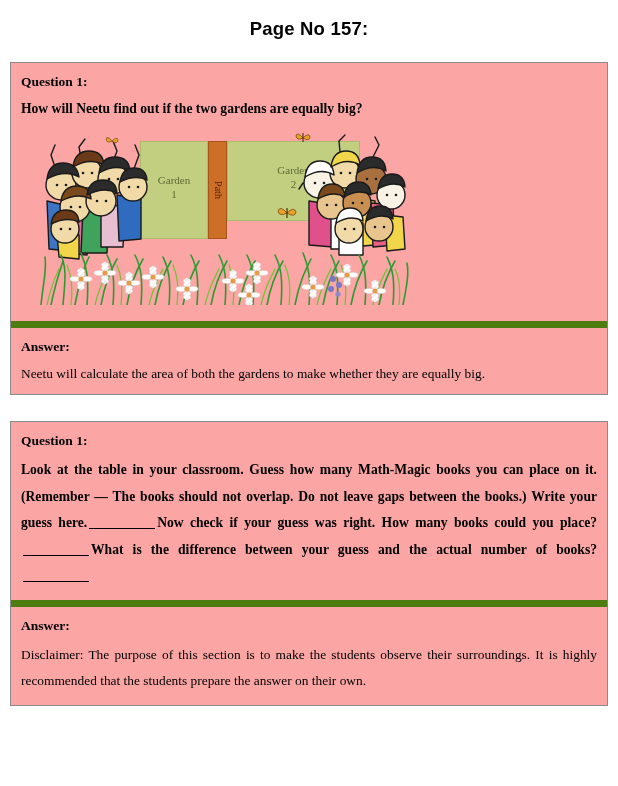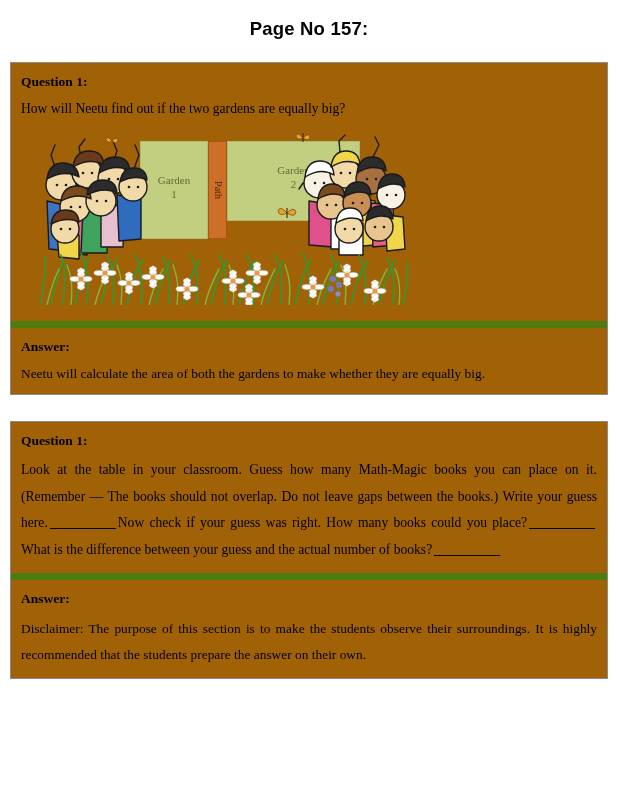--- a/index.html
+++ b/index.html
@@ -28,39 +28,39 @@
     letter-spacing: 0.2px;
     margin: 0;
     padding-top: 18px;
     padding-bottom: 0;
     color: #000;
   }
   .block {
     margin: 0 10px;
     border: 1px solid #8a8a8a;
     box-sizing: border-box;
-    background: #a16207;
+    background: #fca5a5;
   }
   .block.first { margin-top: 22px; }
   .block.second { margin-top: 26px; }
   .cell {
     padding: 9px 10px 10px 10px;
     box-sizing: border-box;
   }
   .cell + .cell {
     border-top: 7px solid #4d7c0f;
   }
   .q-label, .a-label {
     font-weight: bold;
     font-size: 13.5px;
     line-height: 1.45;
     margin: 0 0 7px 0;
   }
   .q-text {
-    font-weight: normal;
+    font-weight: bold;
     font-size: 13.6px;
     line-height: 1.95;
     text-align: justify;
     margin: 0;
   }
   .q-text.single { line-height: 1.5; text-align: left; }
   .a-text {
     font-size: 13.4px;
     line-height: 1.95;
     text-align: justify;

